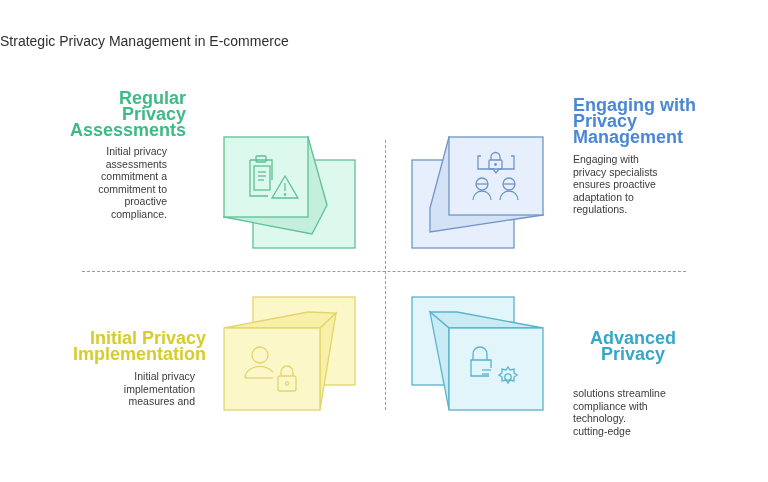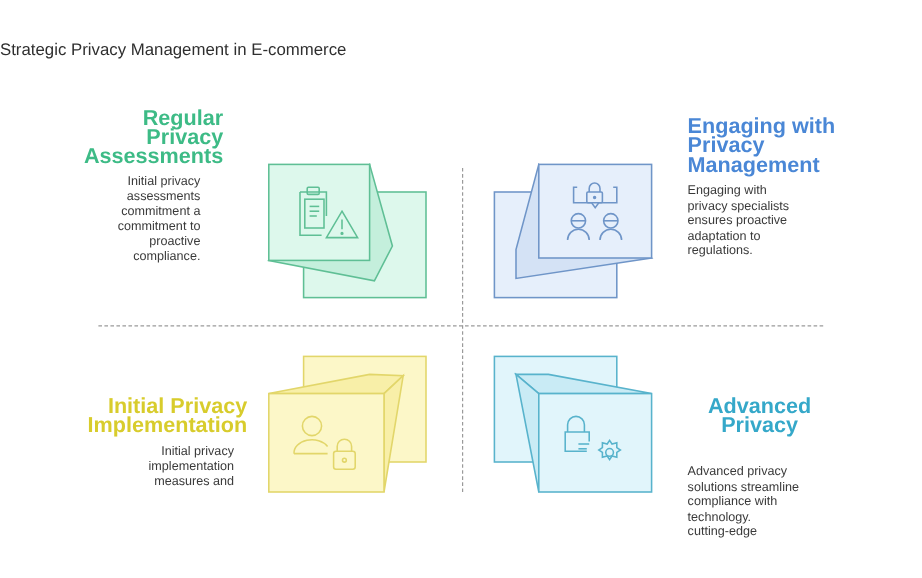--- a/index.html
+++ b/index.html
@@ -103,21 +103,20 @@
     <path d="M71,91 v-4 a6,6 0 0 1 12,0 v4"></path>
     <circle cx="77" cy="98.5" r="1.6"></circle>
   </g>
 </svg>
 
 <div class="heading" style="left:573px; top:330px; width:120px; color:#35a8c9;text-align:center;">
   <div>Advanced</div>
   <div>Privacy</div>
 </div>
 <div class="desc" style="left:573px; top:387px; width:120px;">
-  <div>Advanced privacy</div>
   <div>solutions streamline</div>
   <div>compliance with</div>
   <div>technology.</div>
   <div>cutting-edge</div>
 </div>
 <svg class="cube" style="left:395px;top:285px;" width="170" height="135" viewBox="0 0 170 135">
   <rect x="17" y="12" width="102" height="88" fill="#e1f5fb" stroke="#58b3cc" stroke-width="1.3"></rect>
   <polygon points="35,27 62,27 148,43 54,43" fill="#c9ebf5" stroke="#58b3cc" stroke-width="1.3"></polygon>
   <polygon points="35,27 54,43 54,125" fill="#c9ebf5" stroke="#58b3cc" stroke-width="1.3"></polygon>
   <rect x="54" y="43" width="94" height="82" fill="#e1f5fb" stroke="#58b3cc" stroke-width="1.3"></rect>

